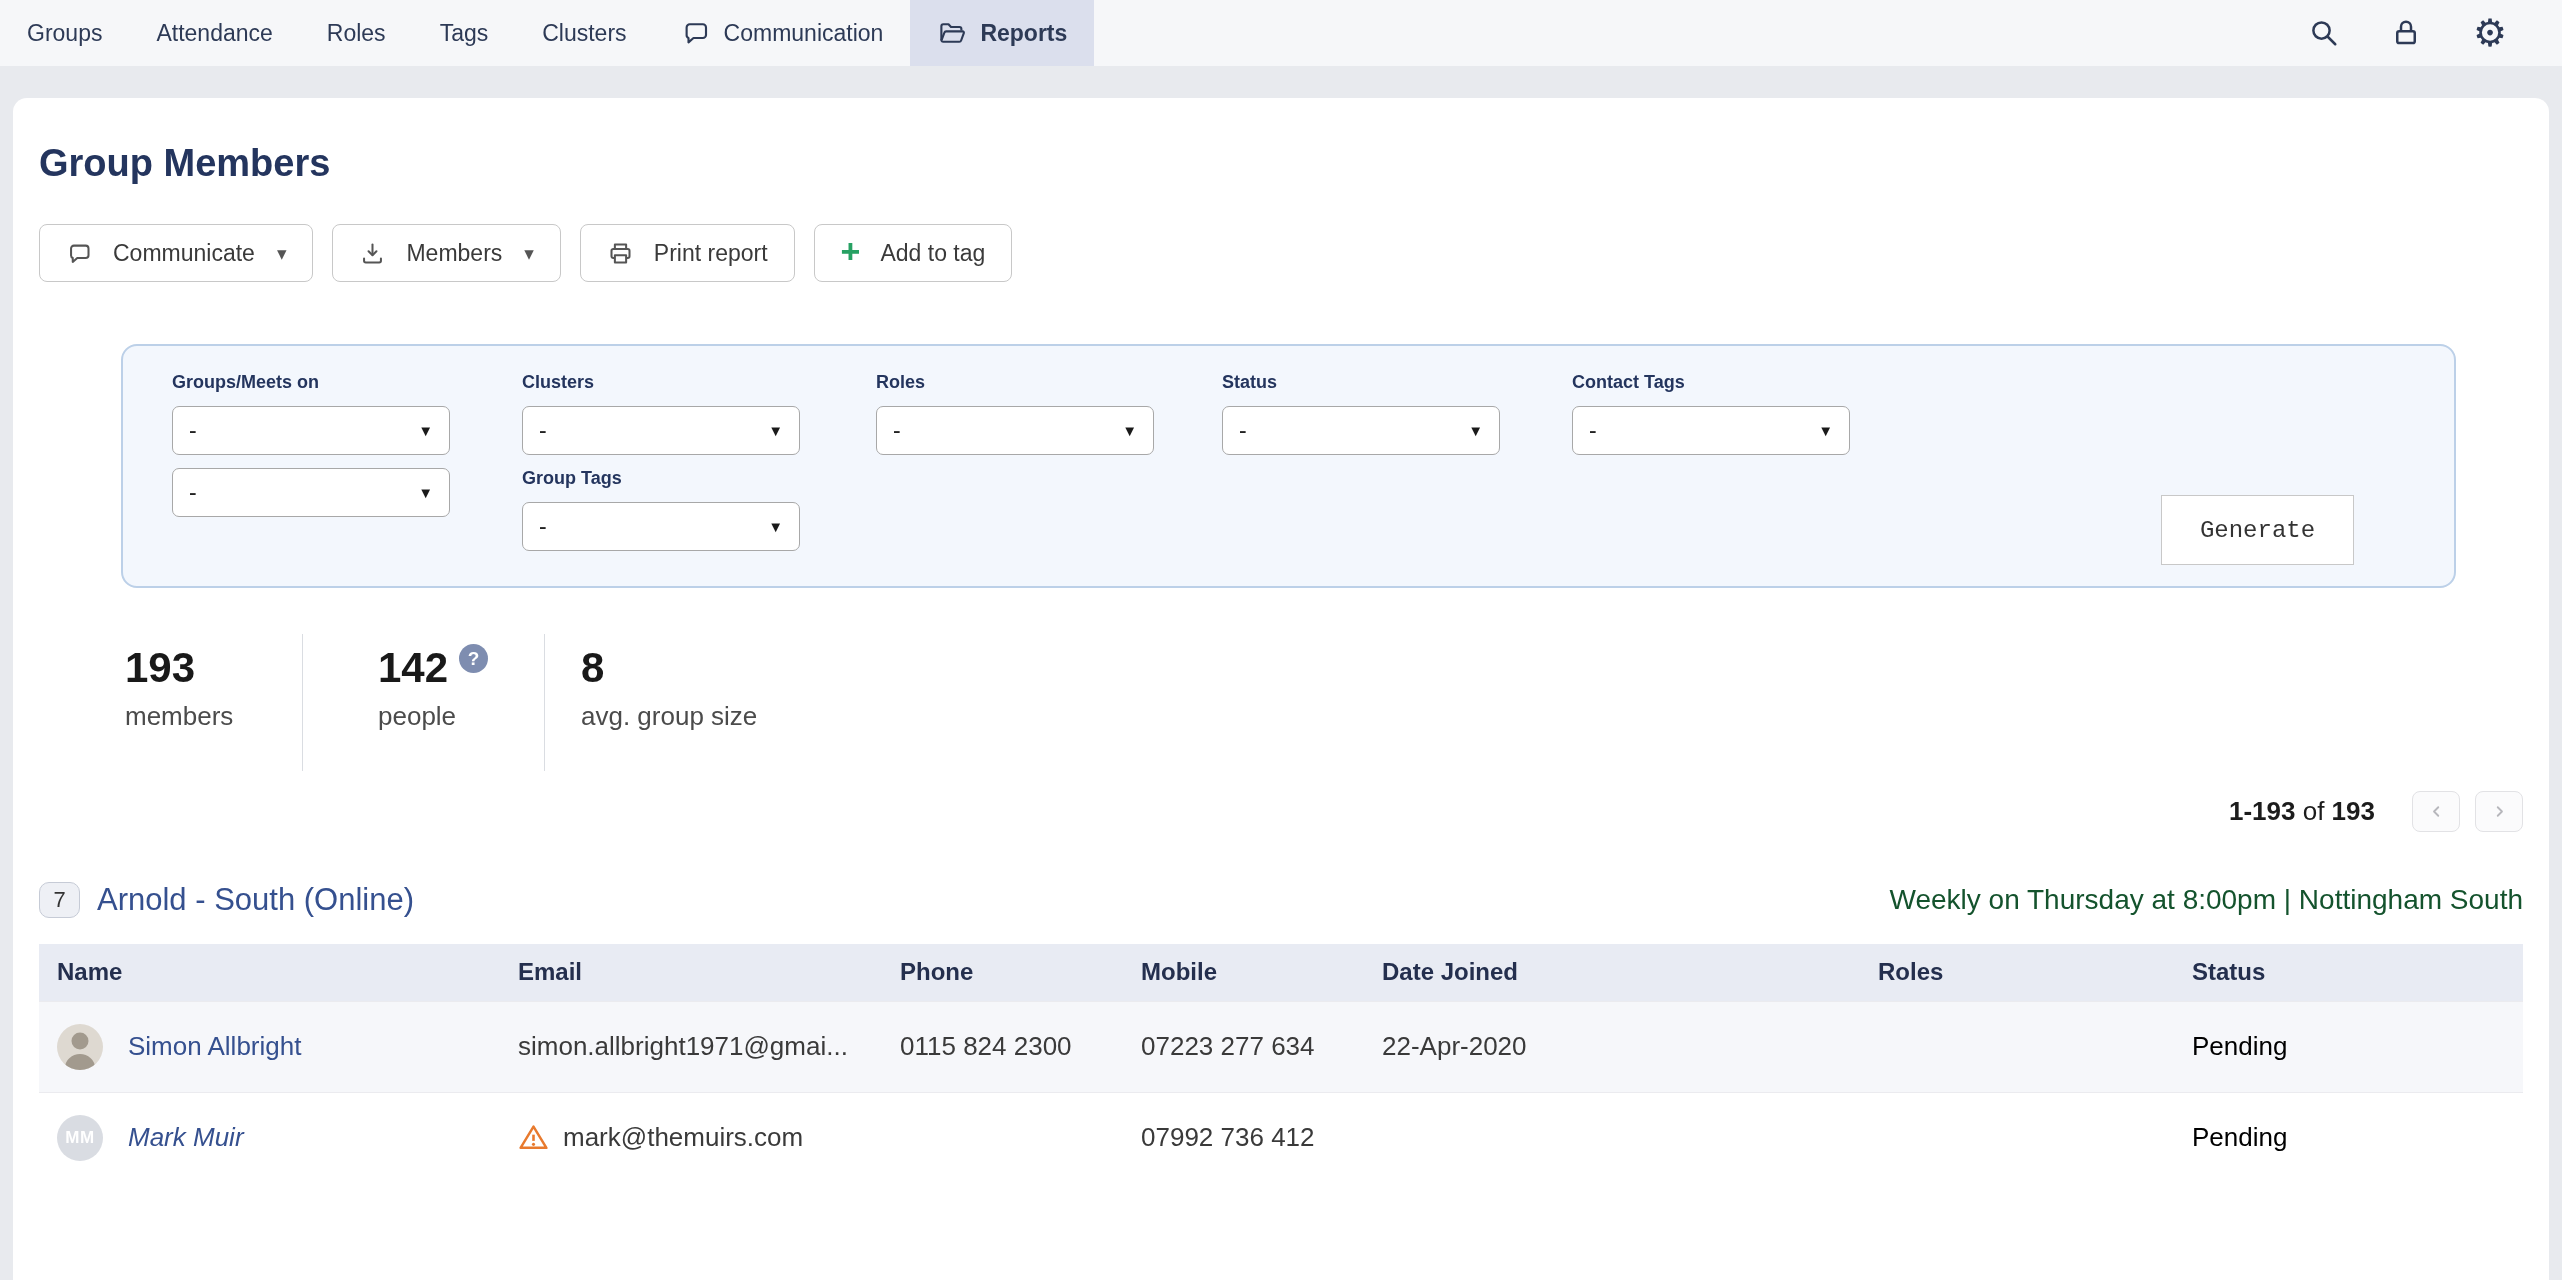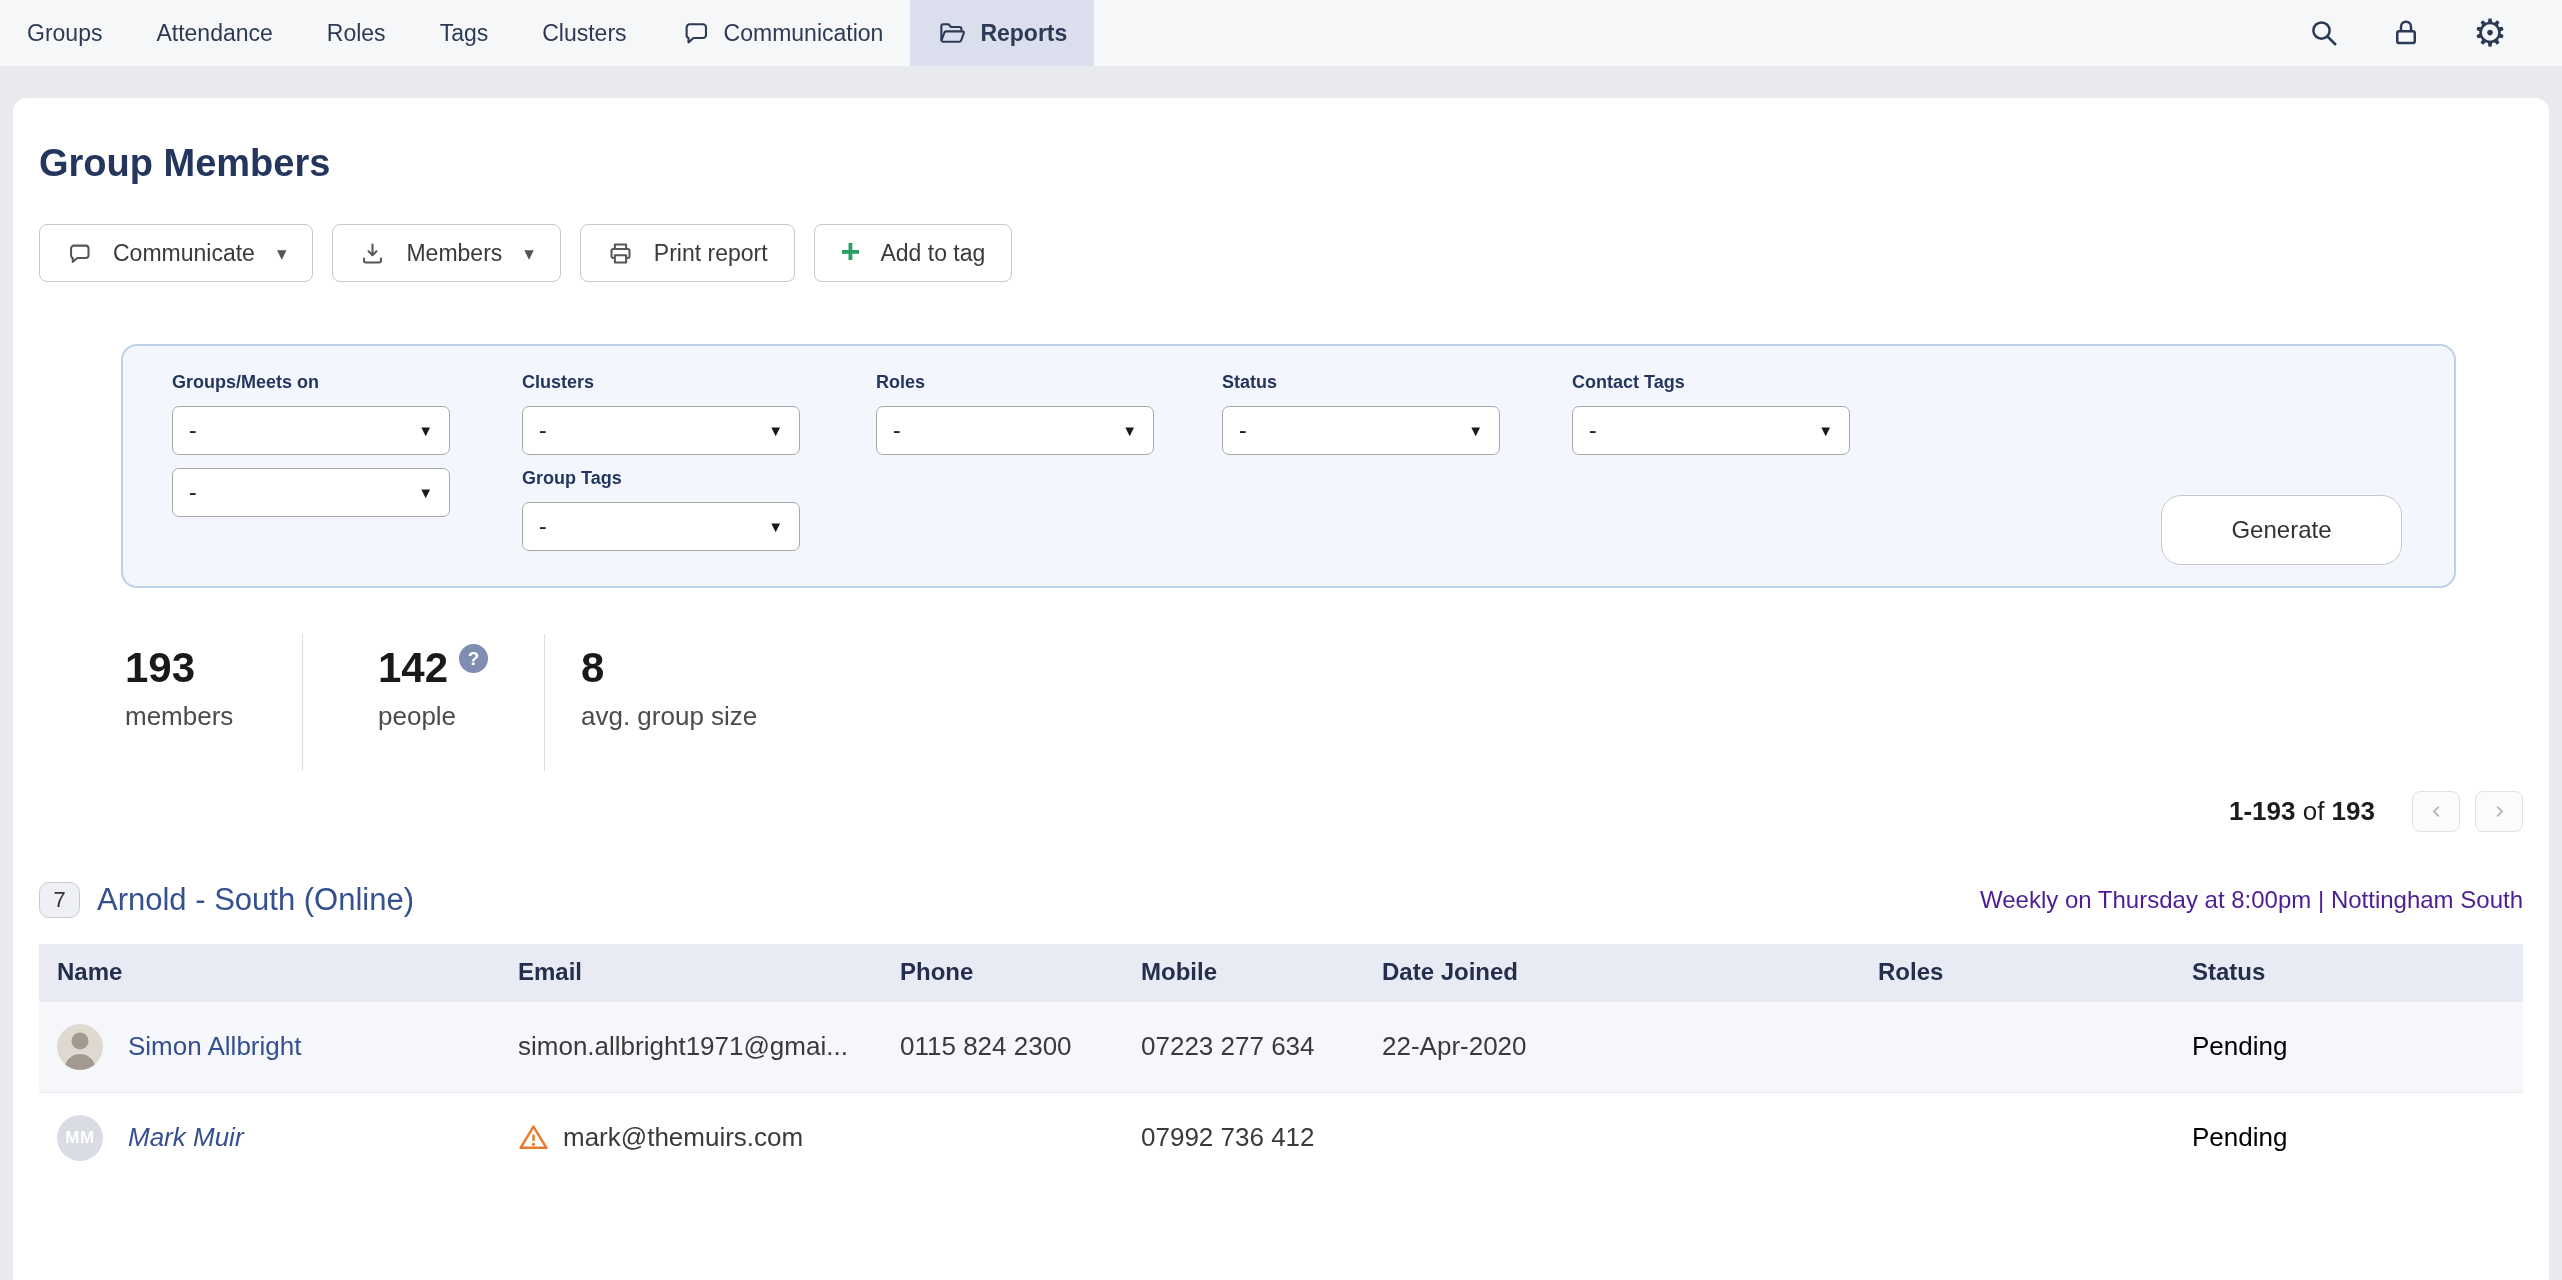--- a/index.html
+++ b/index.html
@@ -35,23 +35,23 @@
 
   
   .filters{position:relative;margin:62px 0 0 82px;width:2335px;height:244px;background:#f3f7fd;
            border:2px solid #bcd0e8;border-radius:16px;box-sizing:border-box;}
   .fcol{position:absolute;top:26px;}
   .flabel{font-size:18px;font-weight:bold;color:#24355e;margin-bottom:13px;}
   .dd{width:278px;height:49px;background:#fff;border:1px solid #a8a8a8;border-radius:7px;
       display:flex;align-items:center;justify-content:space-between;padding:0 16px;
       font-size:23px;color:#222;box-sizing:border-box;margin-bottom:13px;cursor:pointer;}
   .ddcaret{font-size:15px;color:#1a1a1a;}
-  .generate{position:absolute;left:2038px;top:149px;width:241px;height:70px;background:#fff;
-            border:1px solid #c8c8c8;border-radius:20px;font-size:24px;color:#333;
-            font-family:Liberation Sans, sans-serif;cursor:pointer;}
+  .generate{position:absolute;left:2038px;top:149px;width:193px;height:70px;background:#fff;
+            border:1px solid #c8c8c8;border-radius:0;font-size:24px;color:#333;
+            font-family:Liberation Mono, monospace;cursor:pointer;}
 
   
   .stats{margin-top:46px;display:flex;height:137px;}
   .stat{box-sizing:border-box;padding-top:12px;}
   .stat.b{border-right:1px solid #dadde2;}
   .s1{width:182px;padding-left:54px;}
   .s2{width:264px;padding-left:86px;}
   .s3{width:242px;padding-left:75px;}
   .s4{padding-left:36px;}
   .stat-row{display:flex;align-items:flex-start;gap:11px;}
@@ -66,21 +66,21 @@
   .pgbtn{width:46px;height:39px;border:1px solid #e2e2e5;background:#fbfbfc;border-radius:8px;
          display:flex;align-items:center;justify-content:center;cursor:default;}
   .pgbtn svg{width:17px;height:17px;}
 
   
   .group-head{margin-top:50px;display:flex;align-items:center;}
   .badge{min-width:41px;height:36px;padding:0 8px;background:#eef0f5;border:1px solid #c6cbd6;
          border-radius:10px;font-size:22px;color:#333;display:flex;align-items:center;
          justify-content:center;box-sizing:border-box;margin-right:17px;}
   .gname{font-size:31px;color:#35508f;cursor:pointer;}
-  .gsched{margin-left:auto;font-size:24px;color:#4c1d95;}
+  .gsched{margin-left:auto;font-size:28px;color:#14532d;}
 
   
   table{margin-top:26px;border-collapse:collapse;table-layout:fixed;width:100%;font-size:26px;}
   thead tr{background:#e8ebf3;height:57px;}
   th{text-align:left;font-weight:bold;color:#242f4e;font-size:24px;padding:0 0 0 18px;}
   tbody tr{height:90px;background:#fff;border-top:1px solid #ebebef;}
   tbody tr.alt{background:#f6f7fa;}
   td{padding:0 0 0 18px;color:#3a3a3a;vertical-align:middle;overflow:hidden;white-space:nowrap;}
   .name-cell{display:flex;align-items:center;gap:25px;height:90px;}
   .avatar{width:46px;height:46px;border-radius:50%;overflow:hidden;flex:0 0 46px;display:flex;

